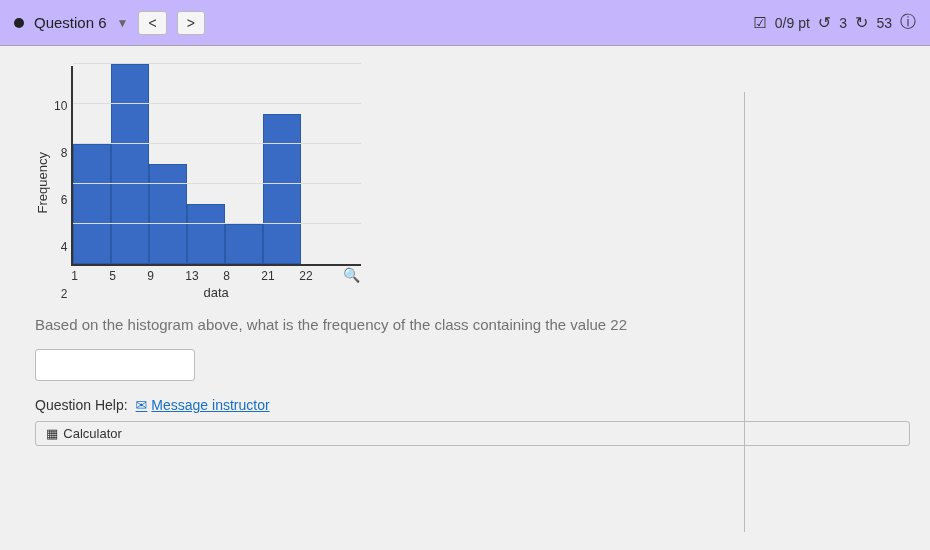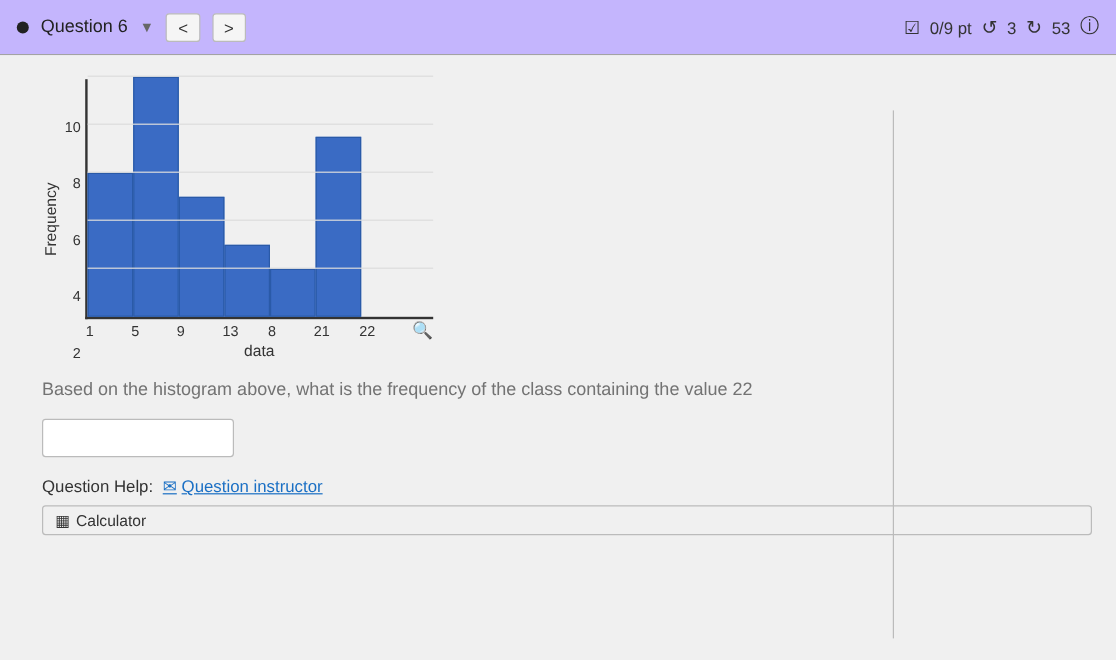--- a/index.html
+++ b/index.html
@@ -300,21 +300,21 @@
   </div>
 
   <div class="question-text">Based on the histogram above, what is the frequency of the class containing the value 22</div>
 
   <input class="answer-input" type="text" style="">
 
   <div class="question-help">
     <span>Question Help:</span>
     <span class="message-link">
       <span>✉</span>
-      <span>Question instructor</span>
+      <span>Message instructor</span>
     </span>
   </div>
 
   <button class="calculator-btn">
     <span>▦</span>
     <span>Calculator</span>
   </button>
 
   <div class="divider-line"></div>
 </div>

